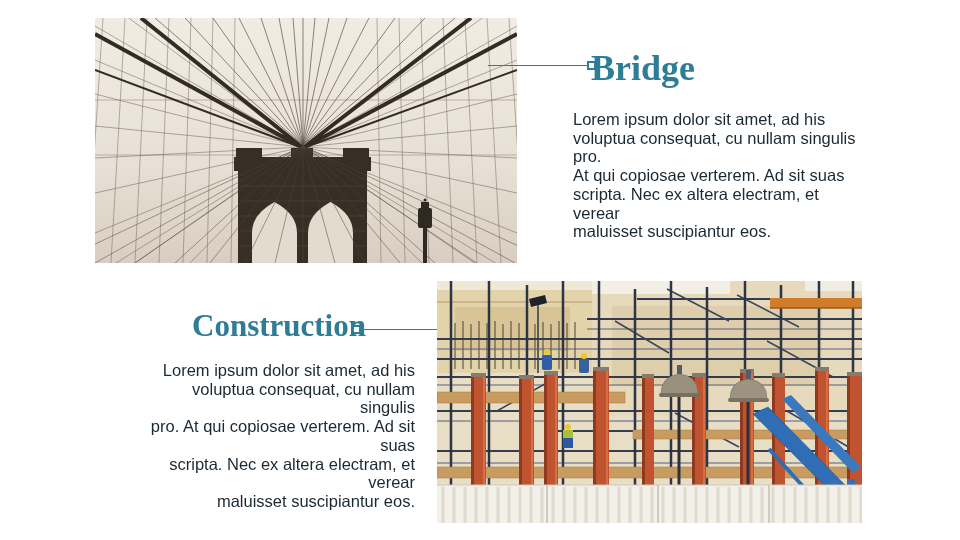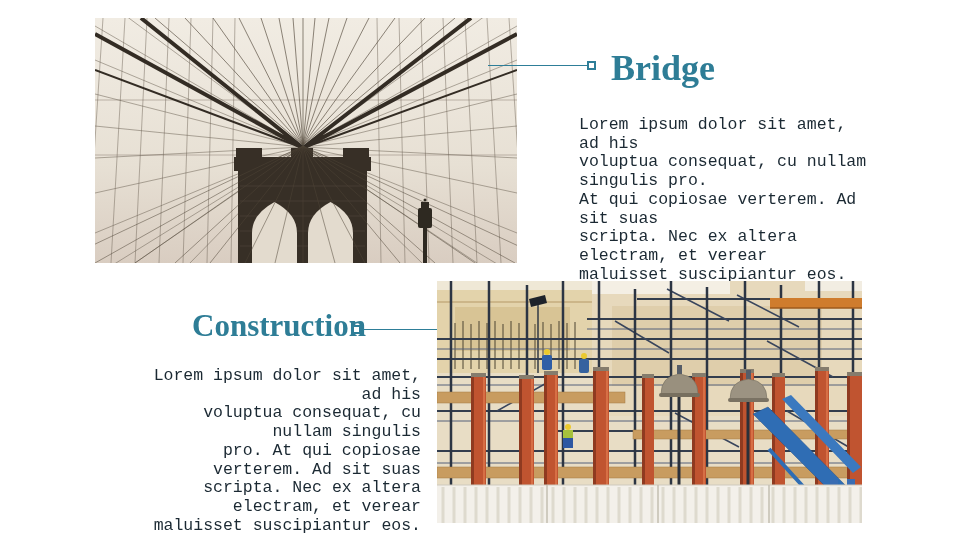--- a/index.html
+++ b/index.html
@@ -15,25 +15,25 @@
   .connector-line{position:absolute;height:0;border-top:1.5px solid #2E7E98;}
   #bridge-line{left:488px;top:65px;width:100px;}
   #construction-line{left:361px;top:329px;width:76px;}
   .connector-square{position:absolute;width:5px;height:5px;background:#ffffff;border:2px solid #2E7E98;}
   #bridge-square{left:587px;top:61px;}
   #construction-square{left:352px;top:325px;}
   .section-title{
     position:absolute;margin:0;font-weight:bold;color:#2E7D96;
     font-family:"Liberation Serif", serif;line-height:1;letter-spacing:0;
   }
-  #bridge-title{left:611px;top:50px;font-size:36px;}
+  #bridge-title{left:591px;top:50px;font-size:36px;}
   #construction-title{left:163px;top:310px;font-size:31px;margin-left:29px;}
   .section-body{
-    position:absolute;margin:10px;color:#1B2933;font-size:16.5px;line-height:18.7px;
-    white-space:pre-line;font-family:Liberation Mono, monospace;
+    position:absolute;margin:4px;color:#1B2933;font-size:16.5px;line-height:18.7px;
+    white-space:pre-line;font-family:Liberation Sans, sans-serif;
   }
   #bridge-body{left:569px;top:106px;width:292px;text-align:left;}
   #construction-body{left:130px;top:357px;width:281px;text-align:right;}
 </style>
 </head>
 <body>
 
 <div class="slide">
 
   <div class="photo" id="bridge-photo">

